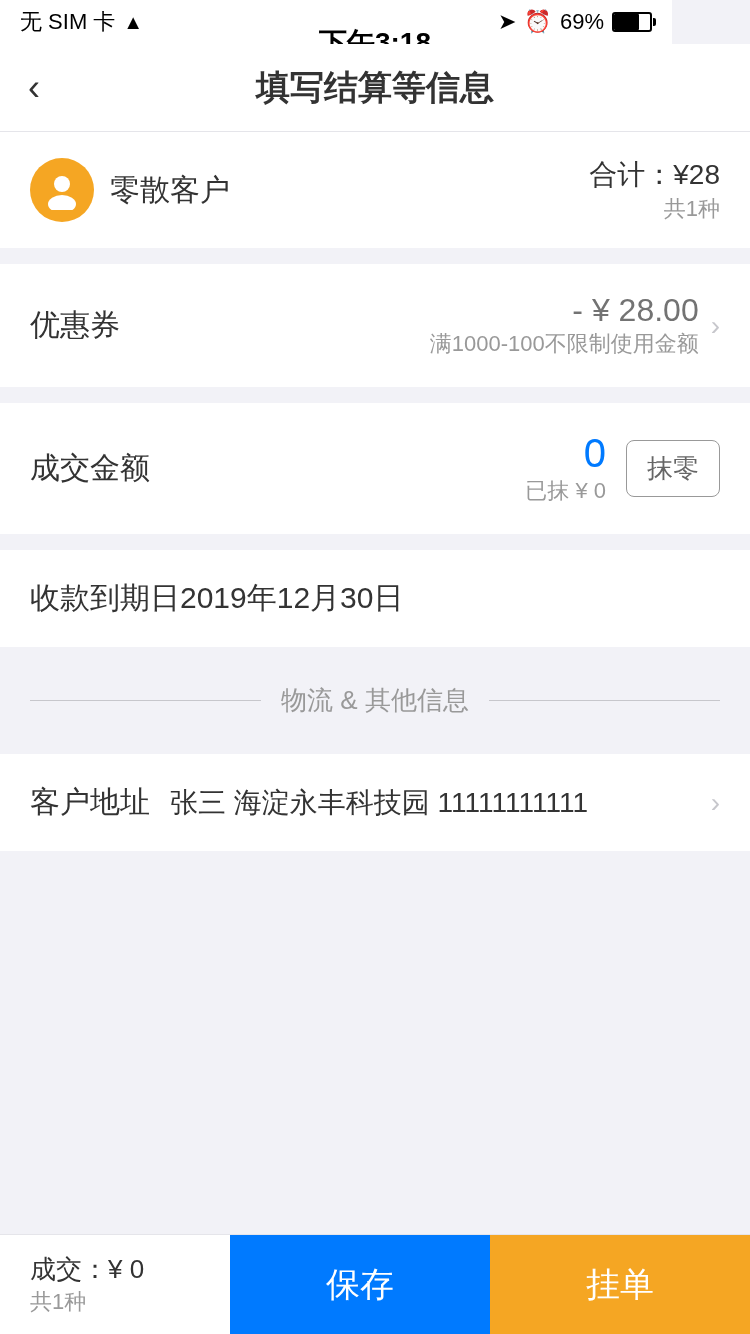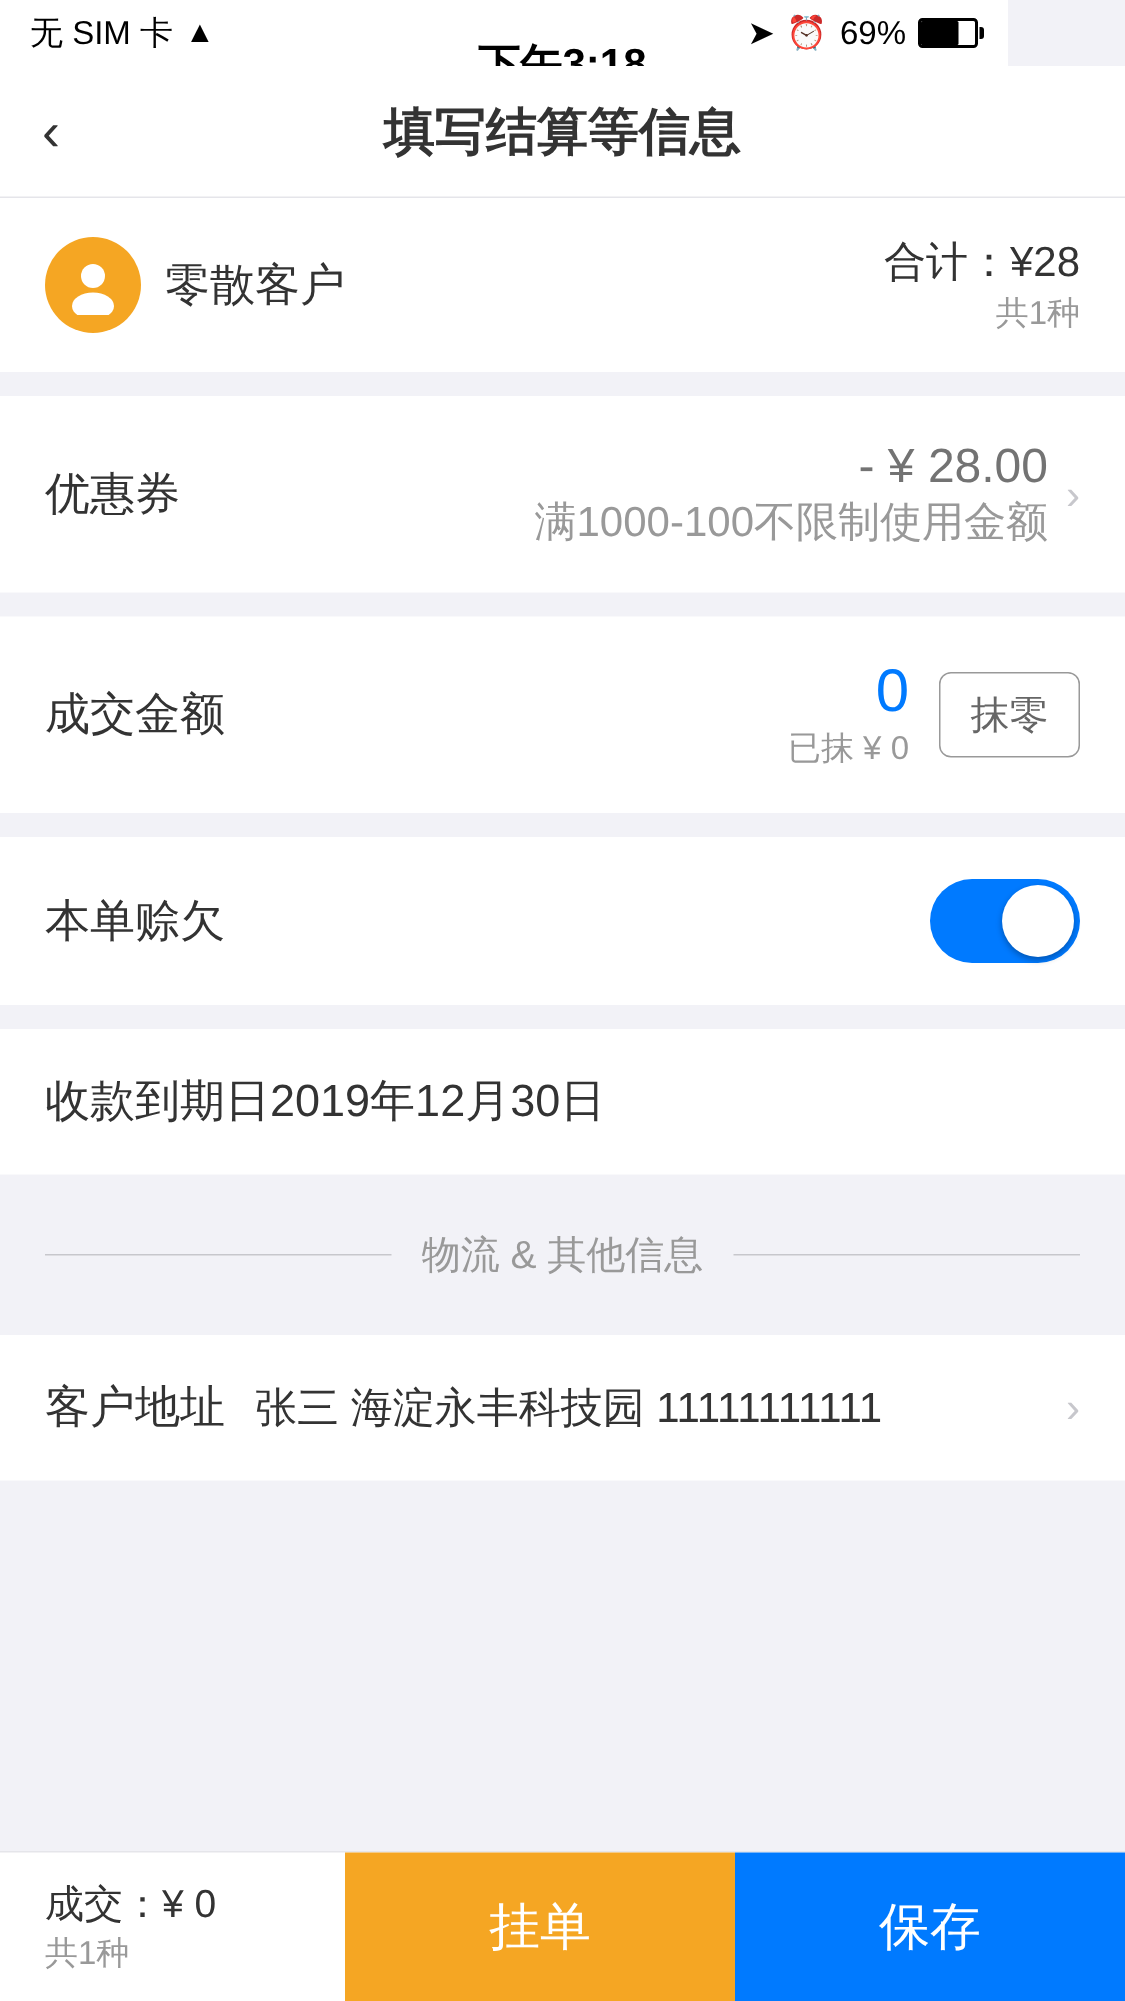--- a/index.html
+++ b/index.html
@@ -160,21 +160,21 @@
     }
     .coupon-right-inner {
       text-align: right;
     }
     .coupon-discount {
       font-size: 32px;
       color: #737373;
       font-weight: 500;
     }
     .coupon-desc {
-      font-size: 28px;
+      font-size: 22px;
       color: #999;
     }
     .chevron-right {
       font-size: 28px;
       color: #c7c7cc;
       margin-left: 4px;
     }
 
     
     .amount-section {
@@ -458,28 +458,20 @@
         <div class="amount-value-container">
           <div class="amount-value">0</div>
           <div class="amount-sub">已抹  ¥ 0</div>
         </div>
         <button class="btn-round">抹零</button>
       </div>
     </div>
 
   </div>
 
-  <div class="debit-section">
-    <div class="debit-row">
-      <span class="debit-label">本单赊欠</span>
-      <div class="toggle">
-        <div class="toggle-knob"></div>
-      </div>
-    </div>
-  </div>
 
   <div class="due-date-row">
     <span class="due-date-label">收款到期日</span>
     <span class="due-date-value">2019年12月30日</span>
   </div>
 
   <div class="divider-section">
     <div class="divider-line"></div>
     <span class="divider-text">物流 &amp; 其他信息</span>
     <div class="divider-line"></div>
@@ -495,15 +487,15 @@
 
 </div>
 
 <div class="bottom-bar">
   <div class="bottom-summary">
     <div class="bottom-summary-label">
       <span>成交：</span><span>¥ 0</span>
     </div>
     <div class="bottom-summary-count">共1种</div>
   </div>
+  <div class="bottom-btn btn-save">保存</div>
   <div class="bottom-btn btn-hold">挂单</div>
-  <div class="bottom-btn btn-save">保存</div>
 </div>
 
 </body></html>

